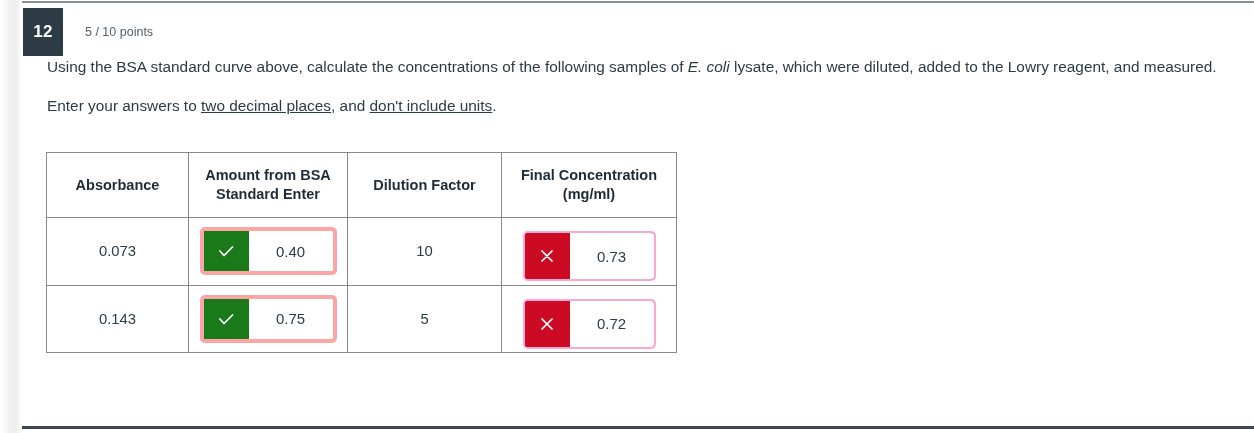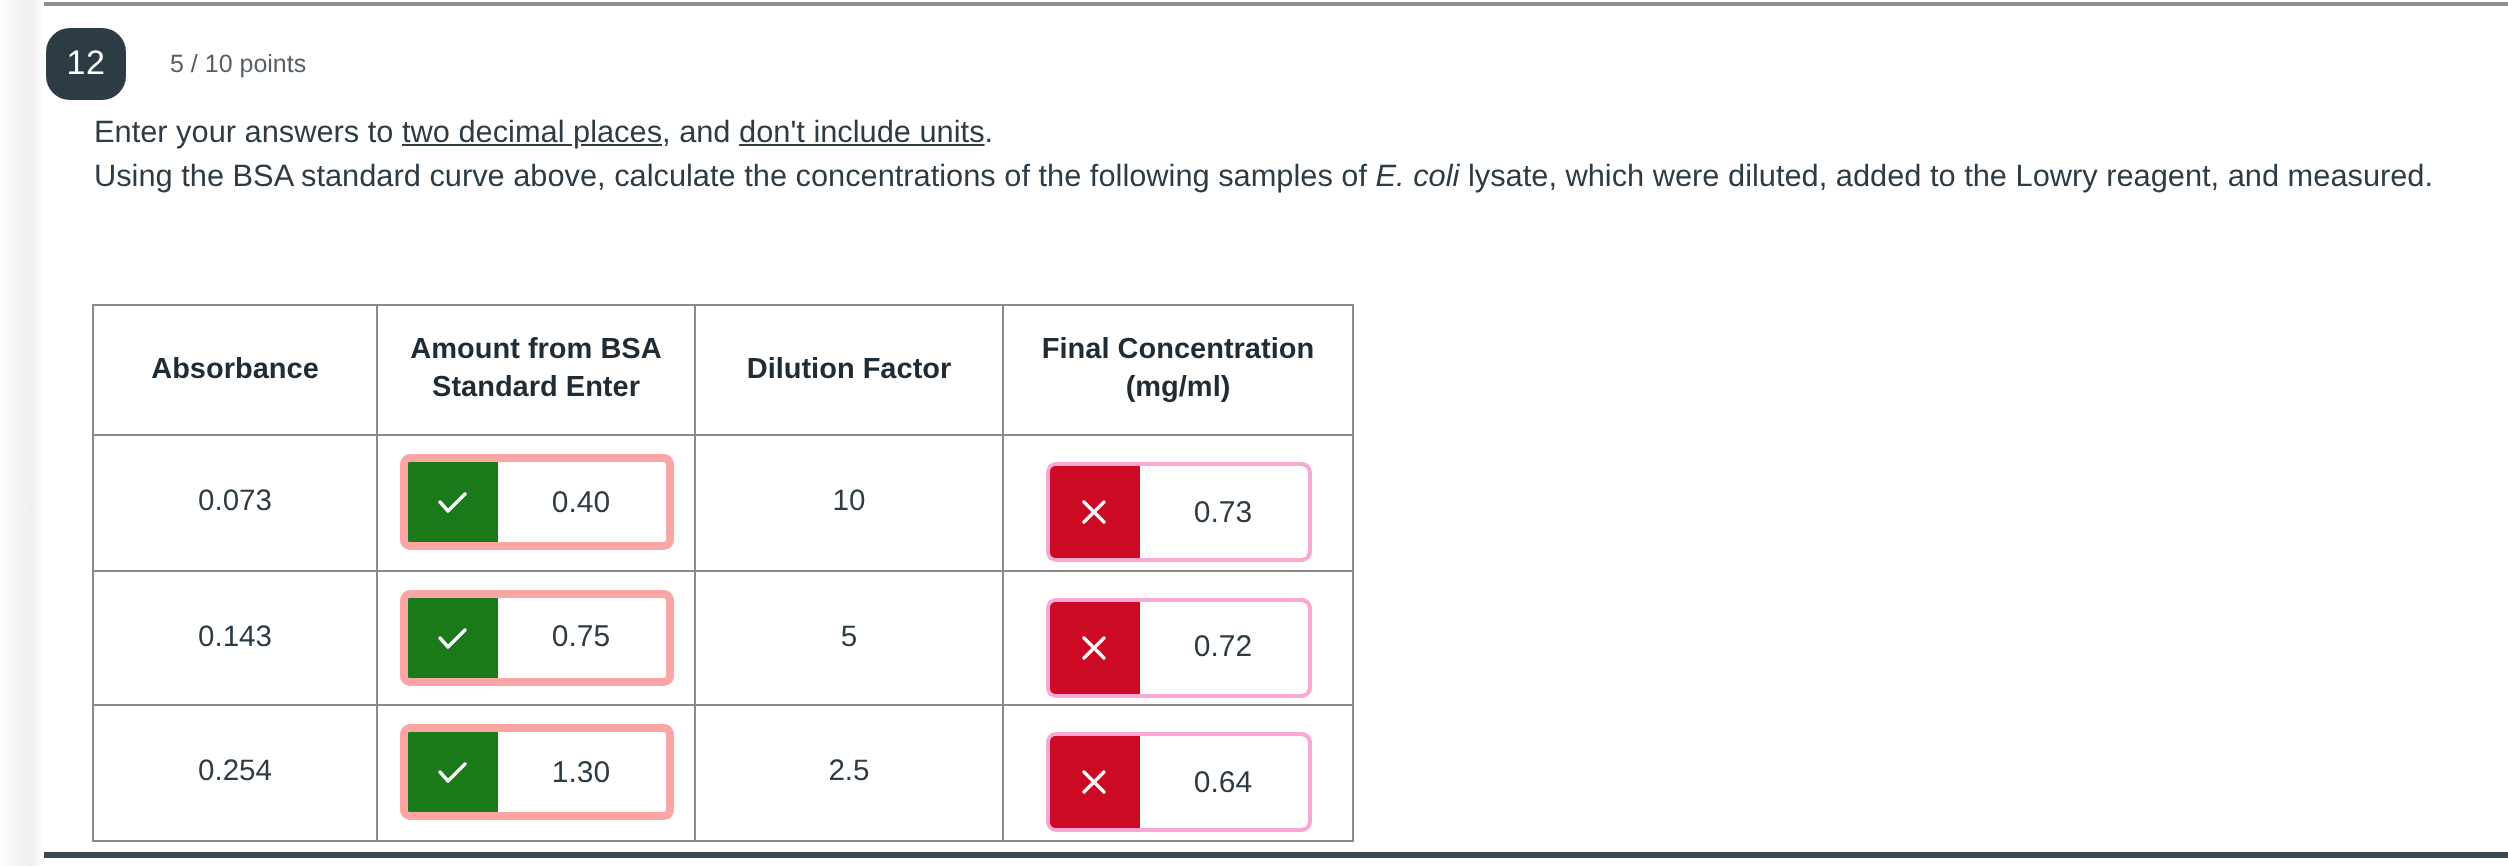--- a/index.html
+++ b/index.html
@@ -52,30 +52,29 @@
   
   #question-header {
     position: absolute;
     left: 0; top: 10px;
     height: 36px;
     display: flex;
     align-items: center;
   }
   #question-number {
     width: 40px;
-    height: 36px;
+    height: 48px;
     background: #2d3b45;
     color: #ffffff;
     font-size: 17px;
-    font-weight: normal;
+    font-weight: bold;
     display: flex;
     align-items: center;
     justify-content: center;
     letter-spacing: 0.3px;
-    border-radius: 12px;
   }
   #question-points {
     margin-left: 22px;
     font-size: 12.5px;
     color: #555f68;
     white-space: nowrap;
   }
 
   
   #prompt {
@@ -179,22 +178,22 @@
   <div class="bottom-rule"></div>
 
   <div id="content">
 
     <div id="question-header">
       <div id="question-number">12</div>
       <div id="question-points">5 / 10 points</div>
     </div>
 
     <div id="prompt">
+      <div class="prompt-line first"><span>Using the BSA standard curve above, calculate the concentrations of the following samples of </span><span class="ital">E. coli</span><span> lysate, which were diluted, added to the Lowry reagent, and measured.</span></div>
       <div class="prompt-line"><span>Enter your answers to </span><span class="underline">two decimal places</span><span>, and </span><span class="underline">don't include units</span><span>.</span></div>
-      <div class="prompt-line first"><span>Using the BSA standard curve above, calculate the concentrations of the following samples of </span><span class="ital">E. coli</span><span> lysate, which were diluted, added to the Lowry reagent, and measured.</span></div>
     </div>
 
     <table id="answer-table">
       <thead>
         <tr>
           <th class="col-absorbance">Absorbance</th>
           <th class="col-amount">
             <div>Amount from BSA</div>
             <div>Standard Enter</div>
           </th>
@@ -247,41 +246,17 @@
             <span class="pill incorrect">
               <span class="mark">
                 <svg class="x-svg" width="18" height="18" viewBox="0 0 18 18">
                     <path d="M4 4 L14 14 M14 4 L4 14" fill="none" stroke="#ffffff" stroke-width="1.7" stroke-linecap="round"></path>
                   </svg>
               </span>
               <span class="value">0.72</span>
             </span>
           </td>
         </tr>
-        <tr>
-          <td>0.254</td>
-          <td>
-            <span class="pill correct">
-              <span class="mark">
-                <svg class="check-svg" width="20" height="20" viewBox="0 0 20 20">
-                    <path d="M4 10 L8 14.5 L16.5 6" fill="none" stroke="#ffffff" stroke-width="1.7" stroke-linecap="round" stroke-linejoin="round"></path>
-                  </svg>
-              </span>
-              <span class="value">1.30</span>
-            </span>
-          </td>
-          <td>2.5</td>
-          <td>
-            <span class="pill incorrect">
-              <span class="mark">
-                <svg class="x-svg" width="18" height="18" viewBox="0 0 18 18">
-                    <path d="M4 4 L14 14 M14 4 L4 14" fill="none" stroke="#ffffff" stroke-width="1.7" stroke-linecap="round"></path>
-                  </svg>
-              </span>
-              <span class="value">0.64</span>
-            </span>
-          </td>
-        </tr>
       </tbody>
     </table>
 
   </div>
 </div>
 
 </body></html>

